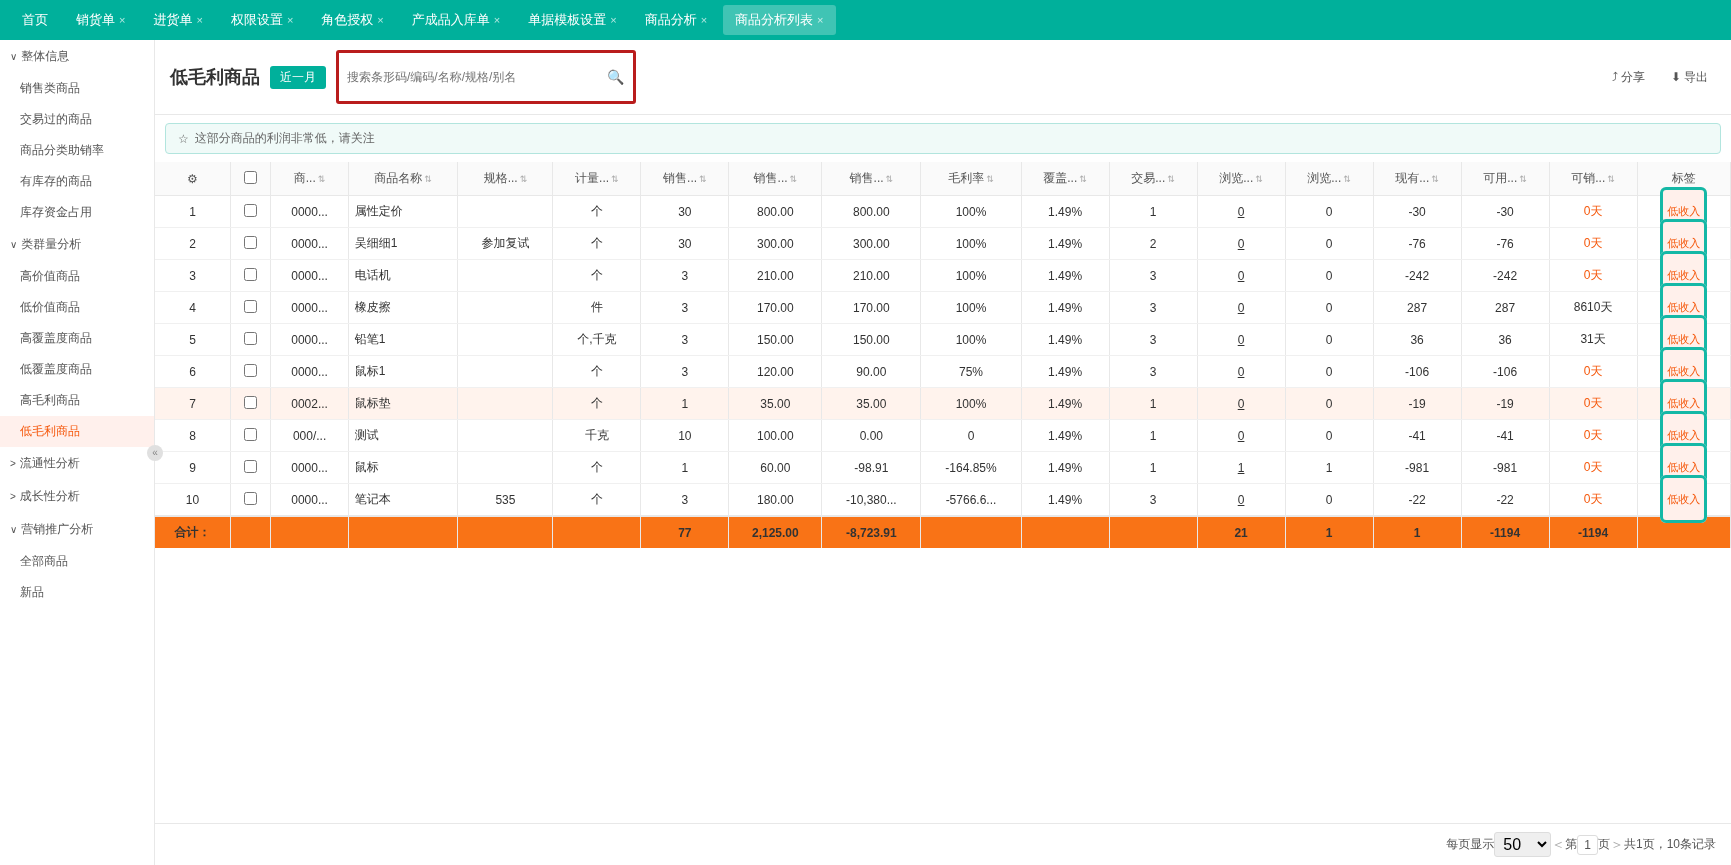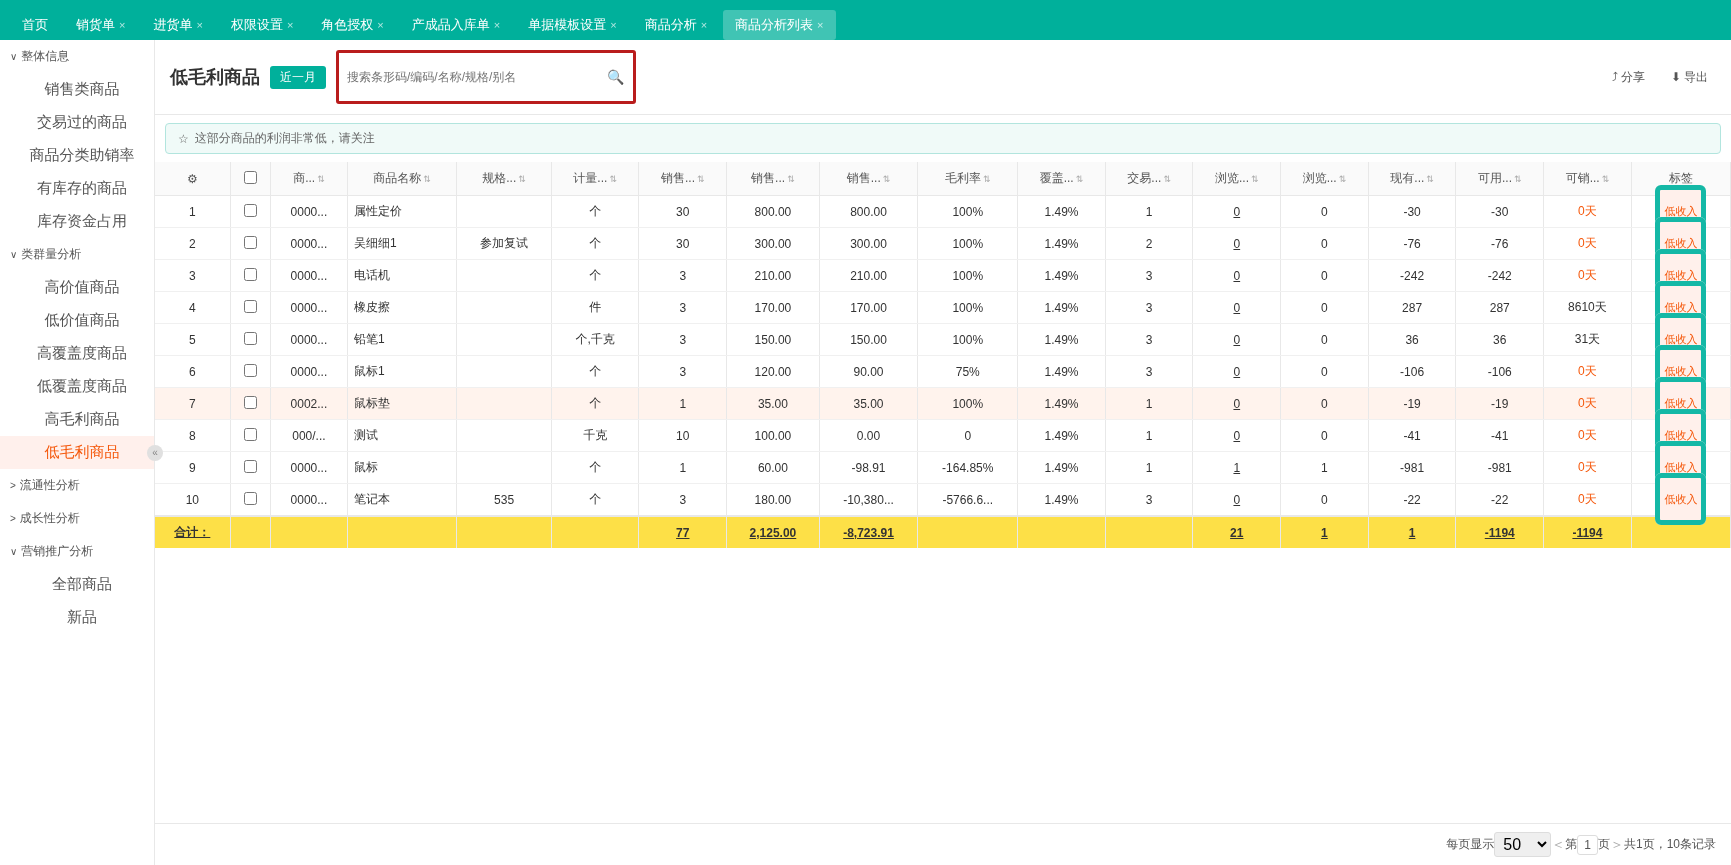--- a/index.html
+++ b/index.html
@@ -2,21 +2,21 @@
 <html><head>
   <meta charset="utf-8">
   <style>
     * { margin: 0; padding: 0; box-sizing: border-box; }
     body { font-family: 'Microsoft YaHei', Arial, sans-serif; font-size: 12px; background: #f5f5f5; color: #333; width: 1731px; }
 
     
     .top-nav {
       background: #00b09b;
       display: flex;
-      align-items: flex-end;
+      align-items: center;
       height: 40px;
       padding: 0 10px;
       gap: 4px;
     }
     .nav-item {
       color: #fff;
       padding: 6px 12px;
       cursor: pointer;
       border-radius: 3px;
       white-space: nowrap;
@@ -44,24 +44,23 @@
       display: flex;
       align-items: center;
       padding: 8px 10px;
       font-size: 12px;
       color: #555;
       cursor: pointer;
     }
     .sidebar-group-header .arrow { margin-right: 4px; font-size: 10px; }
     .sidebar-item {
       padding: 7px 10px 7px 20px;
-      font-size: 15px;
+      font-size: 12px;
       color: #555;
       cursor: pointer;
-      text-align: center;
     }
     .sidebar-item.active { background: #fff0ec; color: #f5580c; }
 
     
     .content-area {
       flex: 1;
       display: flex;
       flex-direction: column;
       overflow: hidden;
       background: #fff;
@@ -166,39 +165,38 @@
       padding: 7px 6px;
       text-align: center;
       border-right: 1px solid #e8e8e8;
       border-bottom: 1px solid #f0f0f0;
       white-space: nowrap;
     }
     tbody tr.highlighted { background: #fff3ed; }
     .tag-badge {
       background: #fff0eb;
       color: #f5580c;
-      border: 5px solid #14b8a6;
+      border: 3px solid #14b8a6;
       border-radius: 6px;
       padding: 15px 4px;
       font-size: 11px;
     }
     .red-text { color: #f5580c; }
     .underline-text { text-decoration: underline; cursor: pointer; color: #333; }
 
     
     .table-footer {
       border-top: 2px solid #e8e8e8;
       background: #fffbf5;
       flex-shrink: 0;
     }
     .table-footer td {
-      background: #fde047;
+      background: #f97316;
       font-weight: bold;
       border-bottom: none;
-      text-decoration: underline;
     }
 
     
     .pagination-bar {
       display: flex;
       align-items: center;
       justify-content: flex-end;
       padding: 8px 15px;
       border-top: 1px solid #e8e8e8;
       gap: 0;

